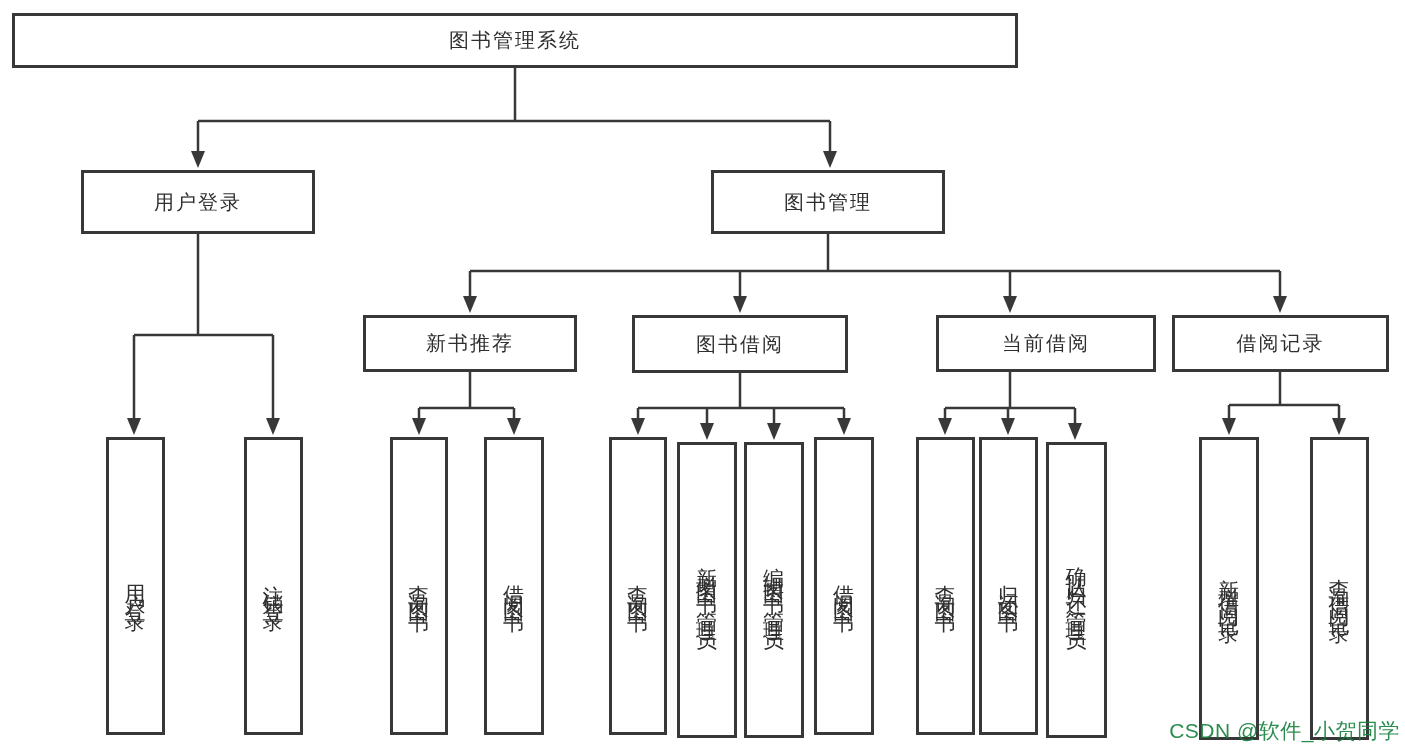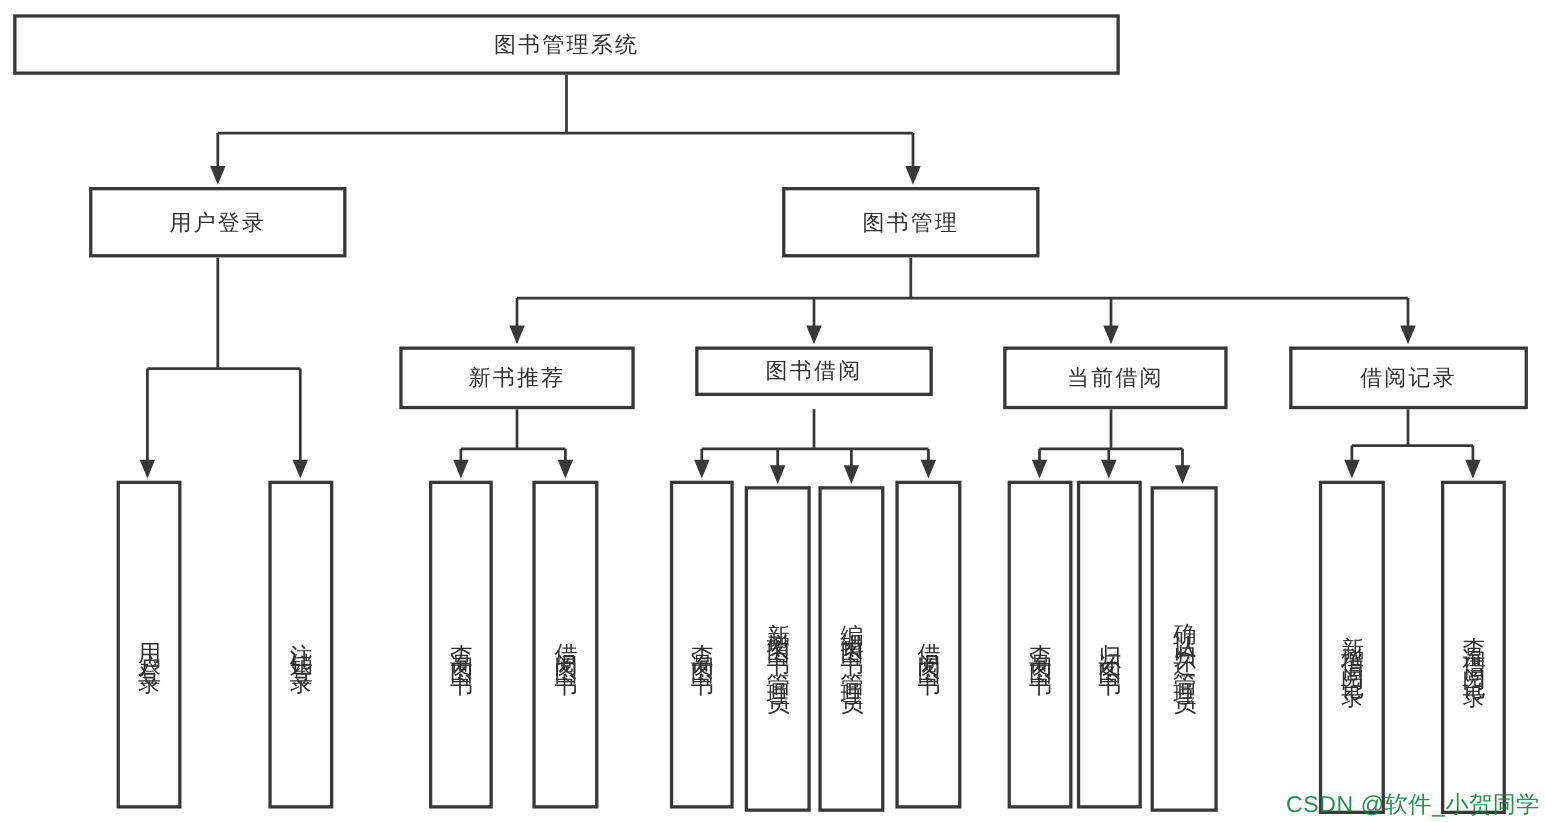--- a/index.html
+++ b/index.html
@@ -33,22 +33,22 @@
   }
   .hbox {
     font-size: 20px;
     letter-spacing: 2px;
     white-space: nowrap;
   }
   .root-box  { left: 12px;   top: 13px;  width: 1006px; height: 55px; }
   .l2-left   { left: 81px;   top: 170px; width: 234px;  height: 64px; }
   .l2-right  { left: 711px;  top: 170px; width: 234px;  height: 64px; }
   .l3-a { left: 363px;  top: 315px; width: 214px; height: 57px; }
-  .l3-b { left: 632px;  top: 315px; width: 216px; height: 45px; }
-  .l3-c { left: 912px;  top: 315px; width: 204px; height: 57px; }
+  .l3-b { left: 632px;  top: 315px; width: 216px; height: 58px; }
+  .l3-c { left: 936px;  top: 315px; width: 220px; height: 57px; }
   .l3-d { left: 1172px; top: 315px; width: 217px; height: 57px; }
   .vbox {
     font-size: 21px;
   }
   .vbox .vtext {
     writing-mode: vertical-rl;
     text-orientation: mixed;
     letter-spacing: 9px;
     line-height: 1;
     white-space: nowrap;

